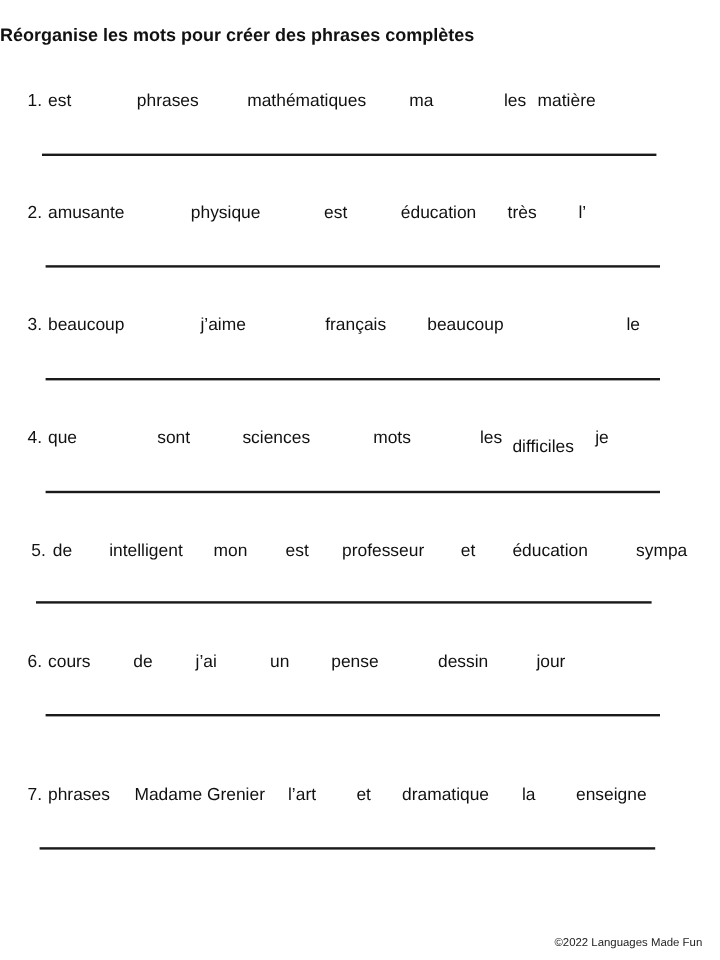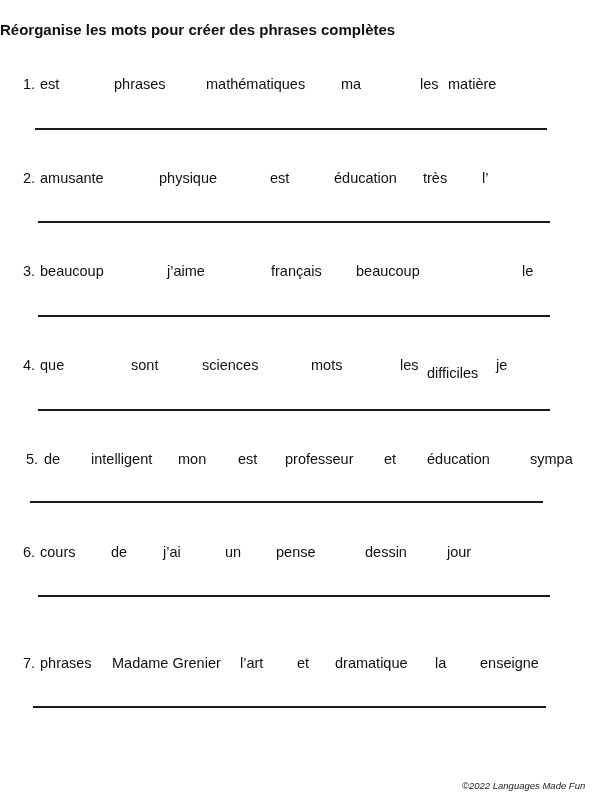--- a/index.html
+++ b/index.html
@@ -2,21 +2,21 @@
 <html><head>
   <meta charset="utf-8">
   <style>
     html, body { margin: 0; padding: 0; background: #ffffff; }
     body { width: 600px; height: 800px; position: relative; overflow: hidden;
            font-family: "Liberation Sans", sans-serif; color: #111111; }
     .title { position: absolute; top: 21px; left: 0; width: 541px; text-align: left;
              font-size: 15px; font-weight: bold; }
     .word { position: absolute; font-size: 14.5px; white-space: nowrap; }
     .line { position: absolute; height: 2px; background: #1a1a1a; }
-    .footer { position: absolute; top: 780px; left: 462px; font-size: 9.5px; color: #222; white-space: nowrap; font-style: italic; }
+    .footer { position: absolute; top: 780px; left: 462px; font-size: 9.5px; color: #222; white-space: nowrap; }
   </style>
 </head>
 <body>
 
 <div class="title">Réorganise les mots pour créer des phrases complètes</div>
 
 <div>
   <span class="word" style="top:76px;left:23px">1.</span>
   <span class="word" style="top:76px;left:40px">est</span>
   <span class="word" style="top:76px;left:114px">phrases</span>

